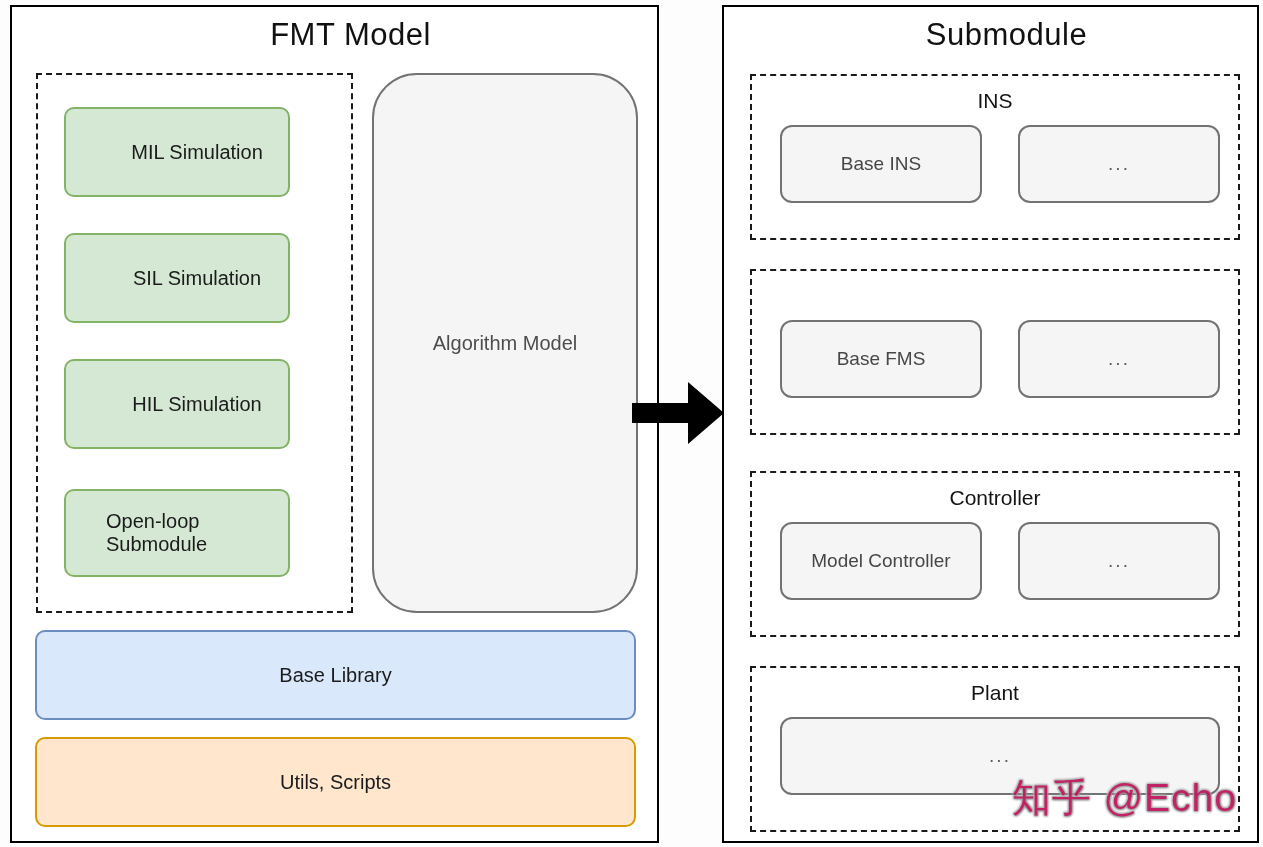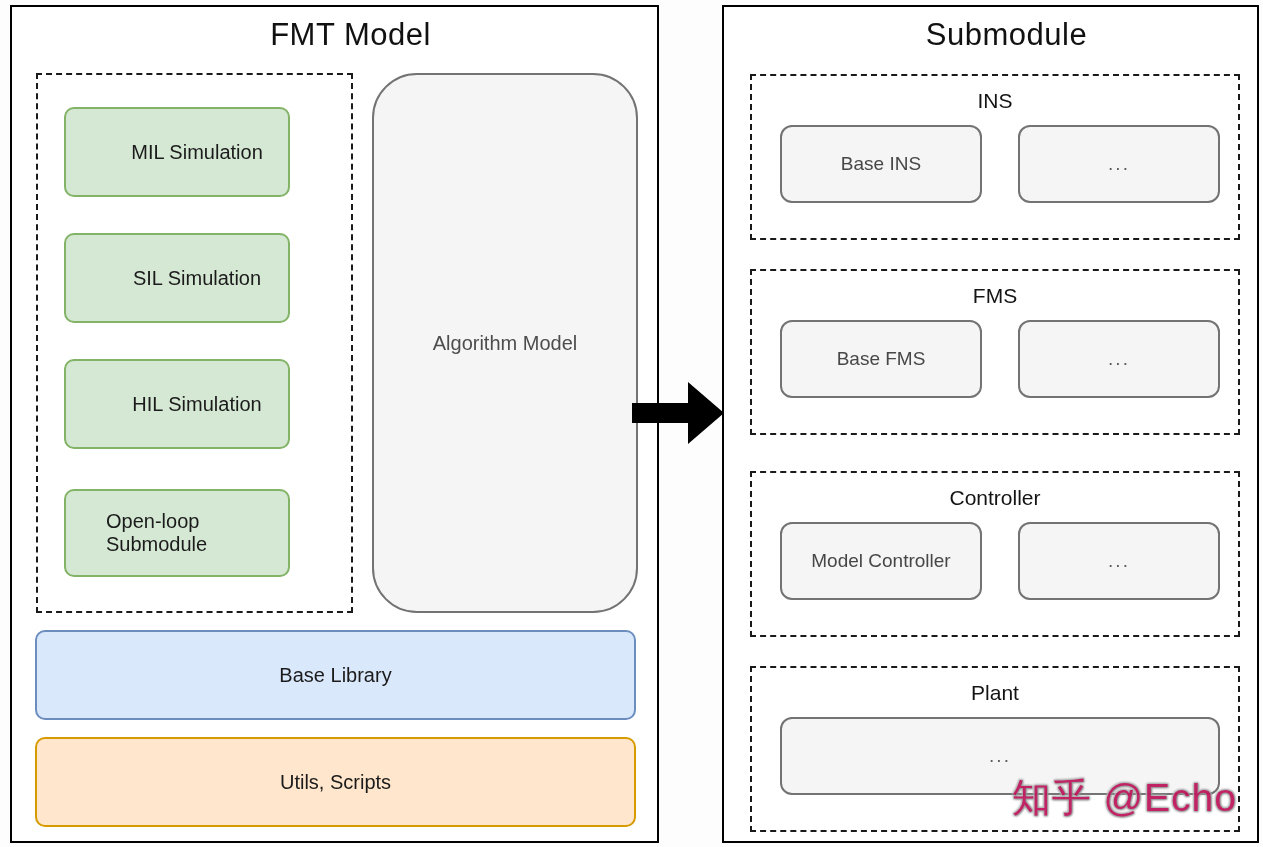--- a/index.html
+++ b/index.html
@@ -153,21 +153,20 @@
         <div class="base-box">
           <span>Base INS</span>
         </div>
         <div class="base-box more-box">
           <span>...</span>
         </div>
       </div>
     </div>
 
     <div class="sub-section t1">
-      <div class="sec-label">FMS</div>
       <div class="sec-row">
         <div class="base-box">
           <span>Base FMS</span>
         </div>
         <div class="base-box more-box">
           <span>...</span>
         </div>
       </div>
     </div>
 

